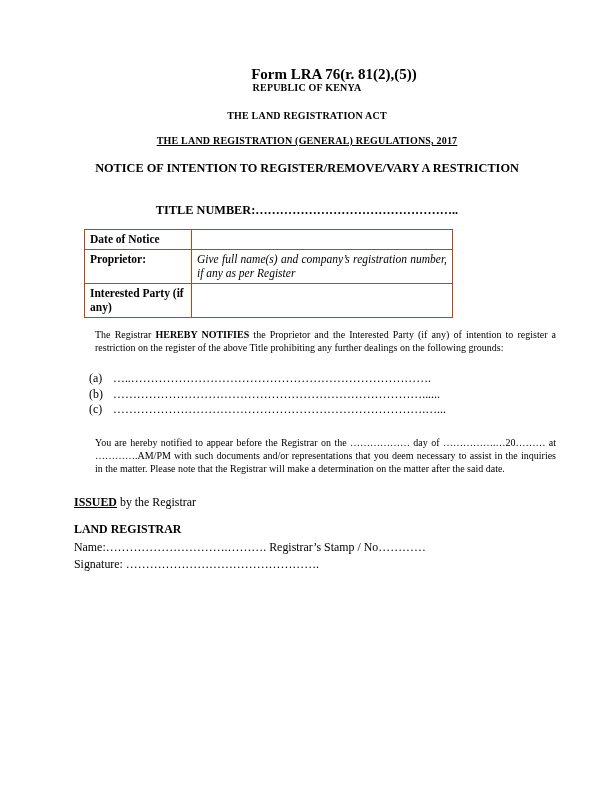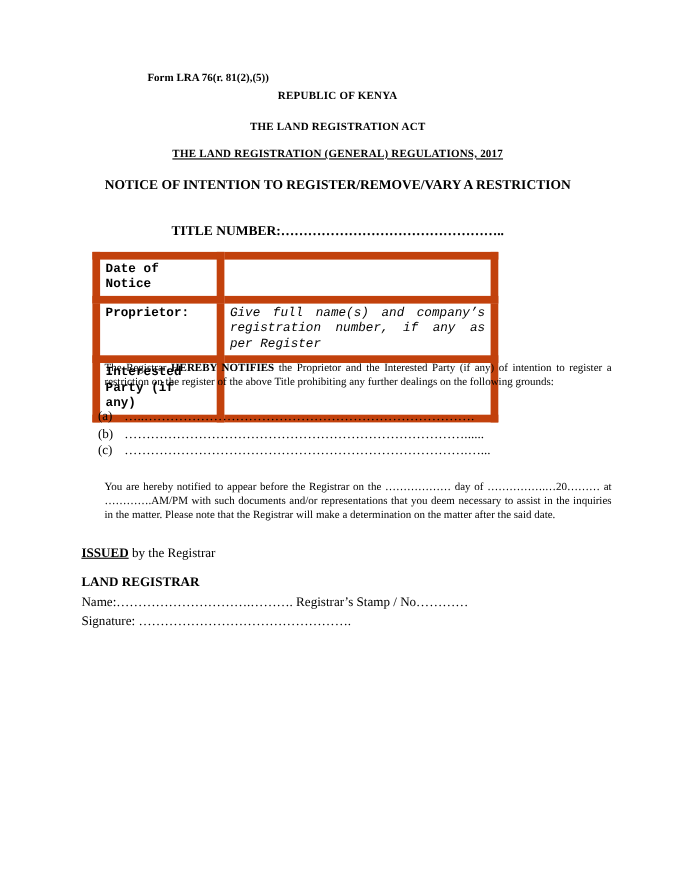--- a/index.html
+++ b/index.html
@@ -22,23 +22,23 @@
     background: #ffffff;
   }
 
   
   .header-row {
     position: absolute;
     left: 134px;
     top: 66px;
     width: 400px;
     display: flex;
-    justify-content: flex-start;
+    justify-content: center;
     align-items: baseline;
-    font-size: 10px;
+    font-size: 15px;
     font-weight: bold;
   }
   .form-code { white-space: nowrap; }
   .rule-ref  { white-space: nowrap; }
 
   .centered-head {
     position: absolute;
     left: 77px;
     width: 460px;
     text-align: center;
@@ -74,25 +74,24 @@
   .notice-table {
     position: absolute;
     left: 84px;
     top: 229px;
     width: 369px;
     border-collapse: collapse;
     table-layout: fixed;
     font-size: 11.5px;
   }
   .notice-table td {
-    border: 7px solid #c2410c;
+    border: 1px solid #c2410c;
     vertical-align: top;
     padding: 2px 5px 3px 5px;
     line-height: 1.22;
-    font-family: Liberation Mono, monospace;
   }
   .notice-table td.label {
     width: 96px;
     font-weight: bold;
   }
   .notice-table td.value {
     font-style: italic;
     text-align: justify;
     text-justify: inter-word;
   }

